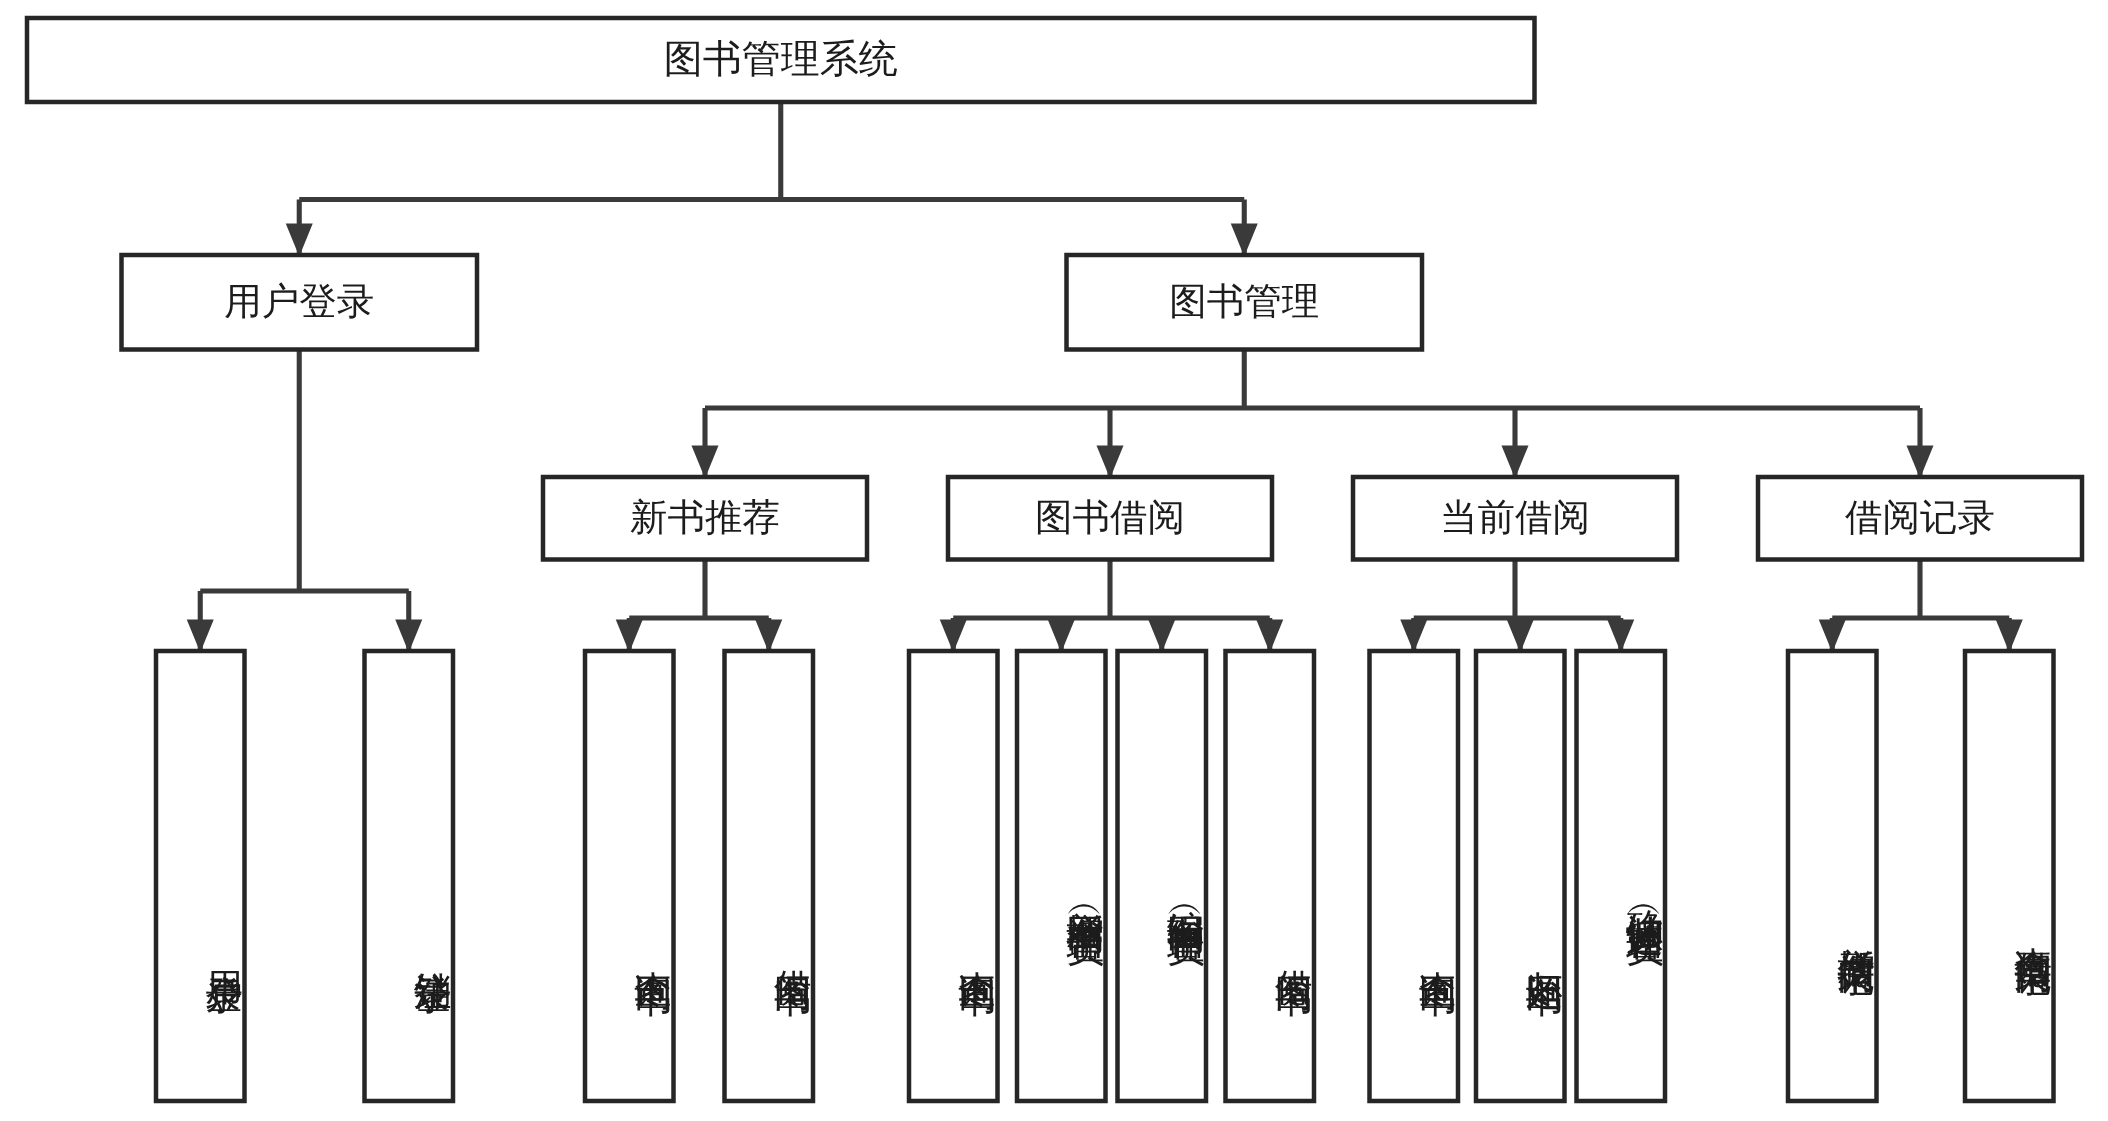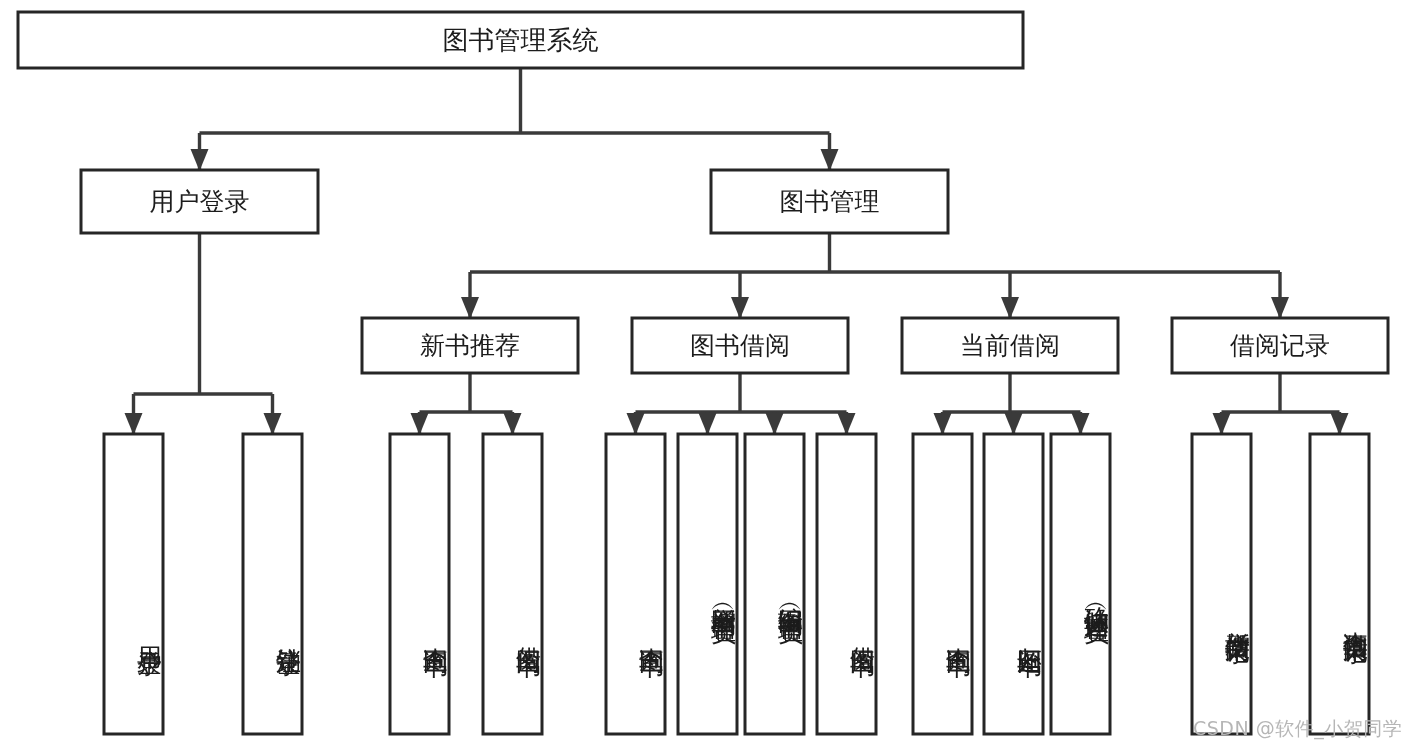--- a/index.html
+++ b/index.html
@@ -217,14 +217,13 @@
       <div class="leaf-label" style="left: 678px; top: 434px; width: 59px; height: 300px; padding-top: 24px; box-sizing: border-box;">新增图书（管理员）</div>
       <div class="leaf-label" style="left: 745px; top: 434px; width: 59px; height: 300px; padding-top: 24px; box-sizing: border-box;">编辑图书（管理员）</div>
       <div class="leaf-label" style="left: 817px; top: 434px; width: 59px; height: 300px; padding-top: 94px; box-sizing: border-box;">借阅图书</div>
       <div class="leaf-label" style="left: 913px; top: 434px; width: 59px; height: 300px; padding-top: 94px; box-sizing: border-box;">查询图书</div>
       <div class="leaf-label" style="left: 984px; top: 434px; width: 59px; height: 300px; padding-top: 94px; box-sizing: border-box;">归还图书</div>
       <div class="leaf-label" style="left: 1051px; top: 434px; width: 59px; height: 300px; padding-top: 24px; box-sizing: border-box;">确认归还（管理员）</div>
       <div class="leaf-label" style="left: 1192px; top: 434px; width: 59px; height: 300px; padding-top: 66px; box-sizing: border-box;">新增借阅记录</div>
       <div class="leaf-label" style="left: 1310px; top: 434px; width: 59px; height: 300px; padding-top: 66px; box-sizing: border-box;">查询借阅记录</div>
     </div>
 
-  <div class="watermark" style="left: 1193px; top: 716px;">CSDN @软件_小贺同学</div>
 </div>
 
 </body></html>

